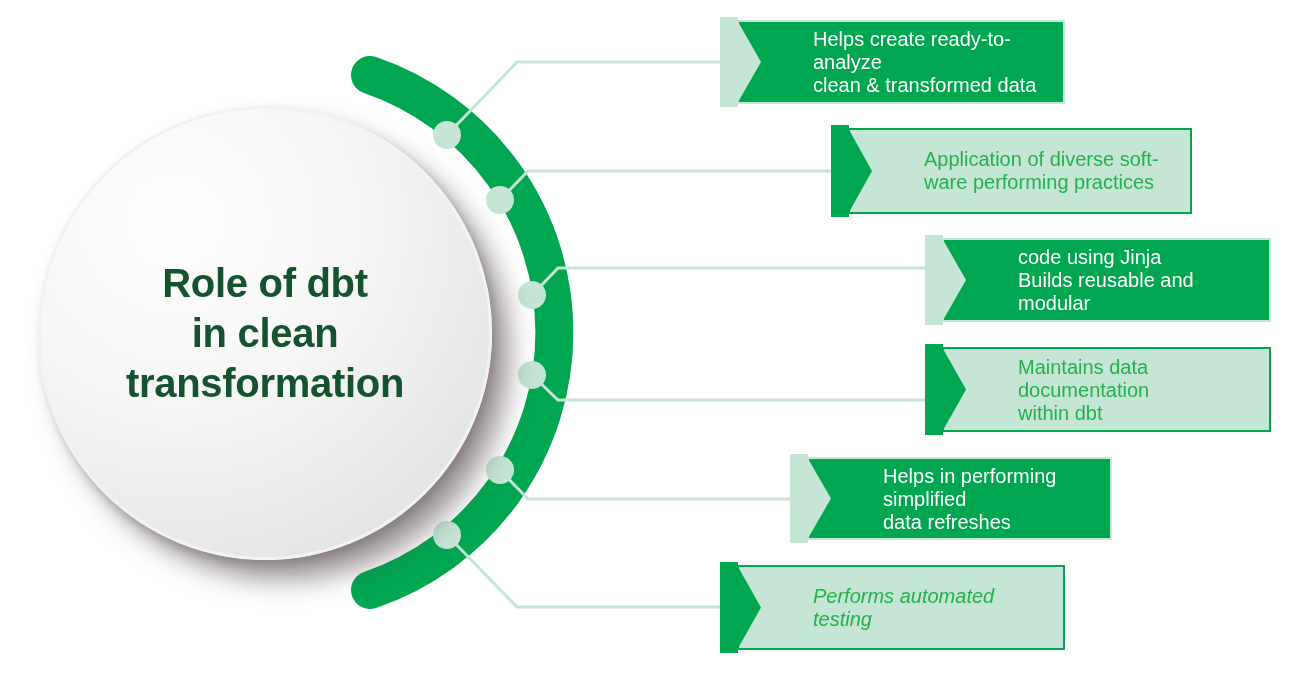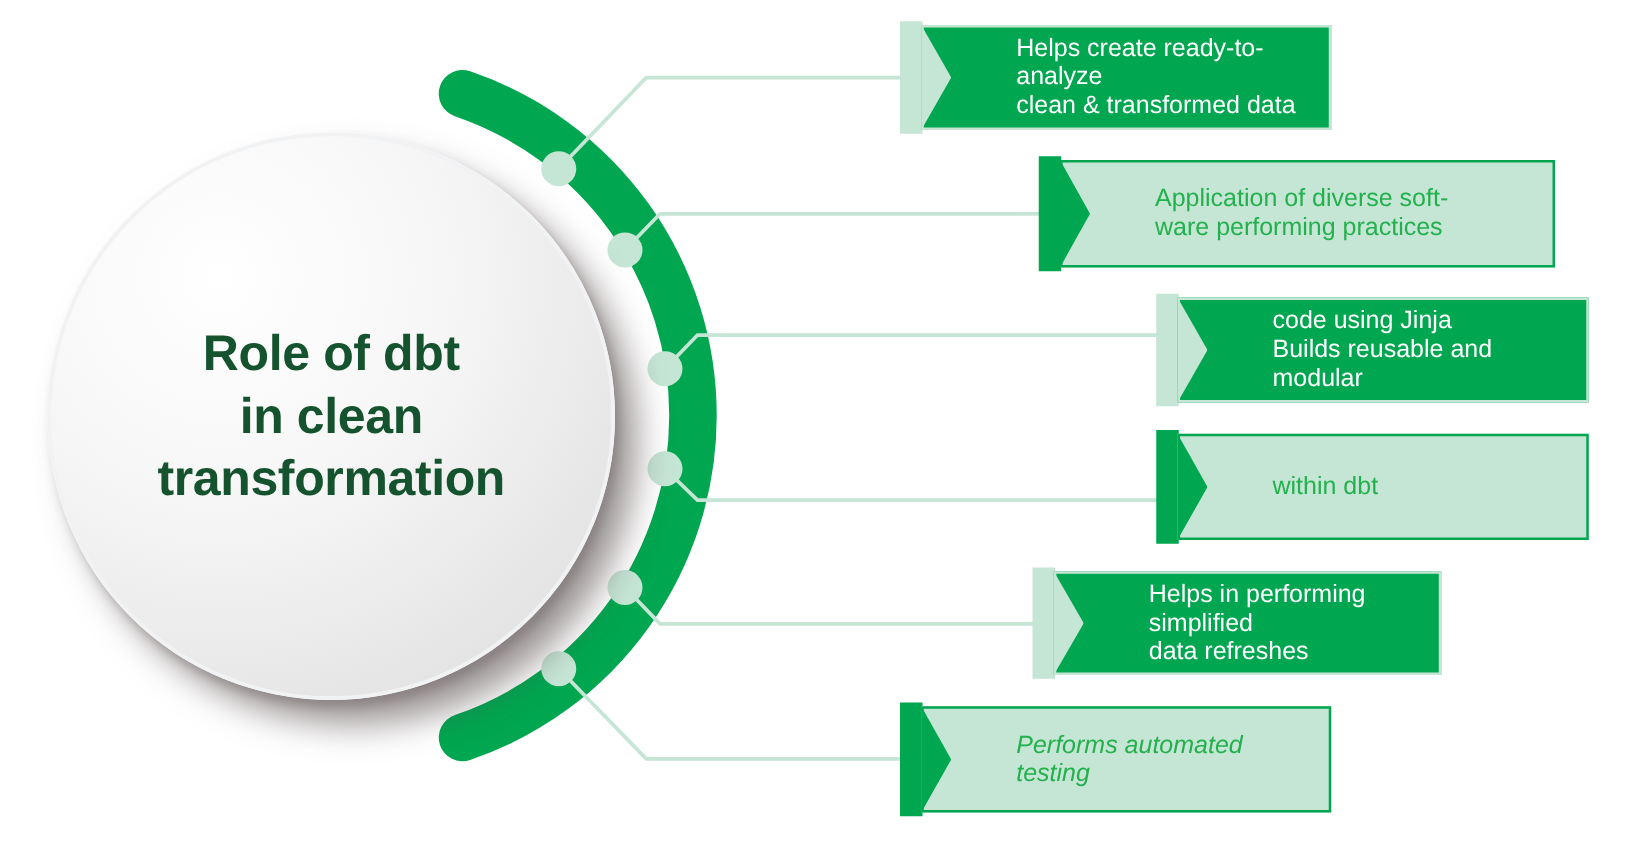--- a/index.html
+++ b/index.html
@@ -89,21 +89,21 @@
 <div class="box dark" style="left:720px; top:17px; width:345px; height:90px;">
   <div class="tab"></div>
   <div class="body"></div>
   <div class="chev"></div>
   <div class="text">
     <span>Helps create ready-to-analyze</span>
     <span>clean &amp; transformed data</span>
   </div>
 </div>
 
-<div class="box light" style="left:831px; top:125px; width:413px; height:92px;">
+<div class="box light" style="left:831px; top:125px; width:349px; height:92px;padding-left:12px;">
   <div class="tab"></div>
   <div class="body"></div>
   <div class="chev"></div>
   <div class="text">
     <span>Application of diverse soft-</span>
     <span>ware performing practices</span>
   </div>
 </div>
 
 <div class="box dark" style="left:925px; top:235px; width:346px; height:90px;">
@@ -114,25 +114,26 @@
     <span>code using Jinja</span>
     <span>Builds reusable and modular</span>
   </div>
 </div>
 
 <div class="box light" style="left:925px; top:344px; width:346px; height:91px;">
   <div class="tab"></div>
   <div class="body"></div>
   <div class="chev"></div>
   <div class="text">
+    <span>Maintains data documentation</span>
     <span>within dbt</span>
   </div>
 </div>
 
-<div class="box dark" style="left:826px; top:454px; width:327px; height:89px;">
+<div class="box dark" style="left:790px; top:454px; width:301px; height:89px;padding-left:21px;">
   <div class="tab"></div>
   <div class="body"></div>
   <div class="chev"></div>
   <div class="text">
     <span>Helps in performing simplified</span>
     <span>data refreshes</span>
   </div>
 </div>
 
 <div class="box light" style="left:720px; top:562px; width:345px; height:91px;font-style:italic;">

